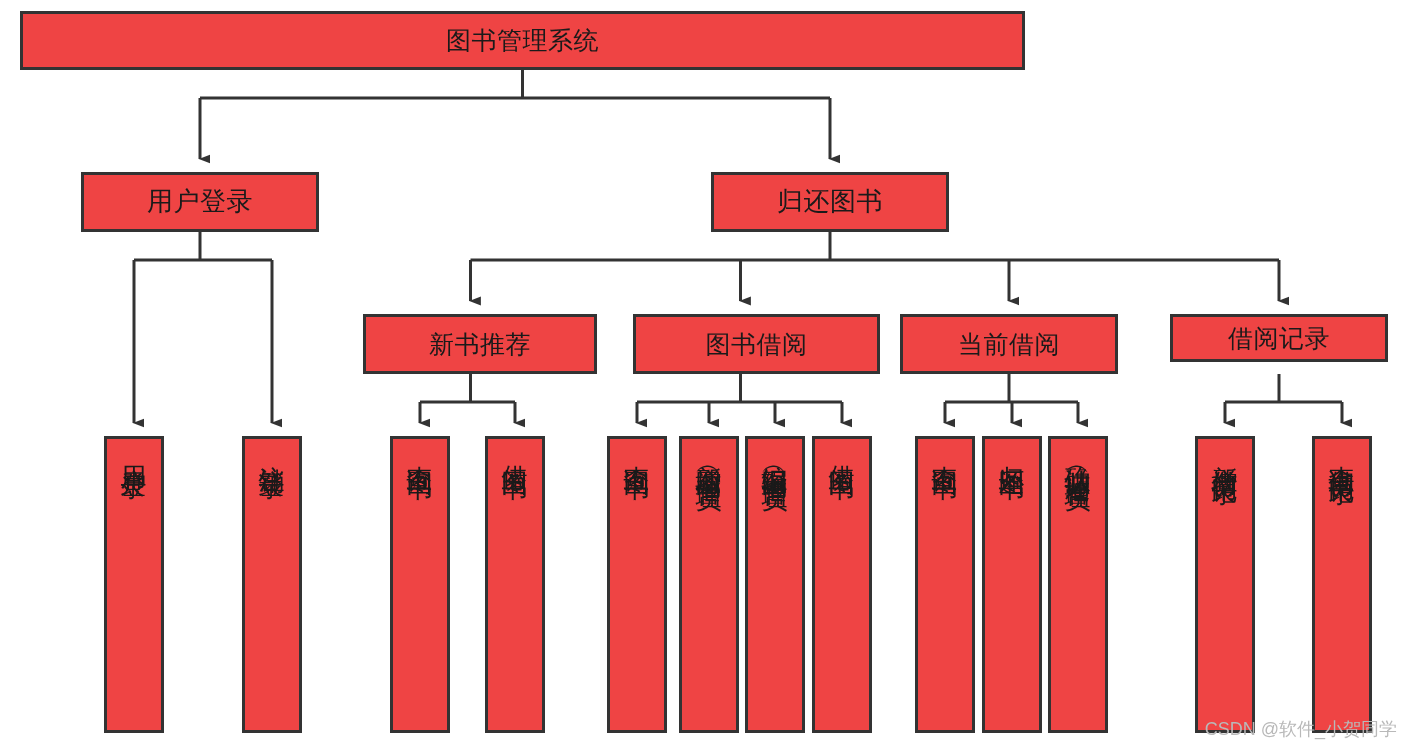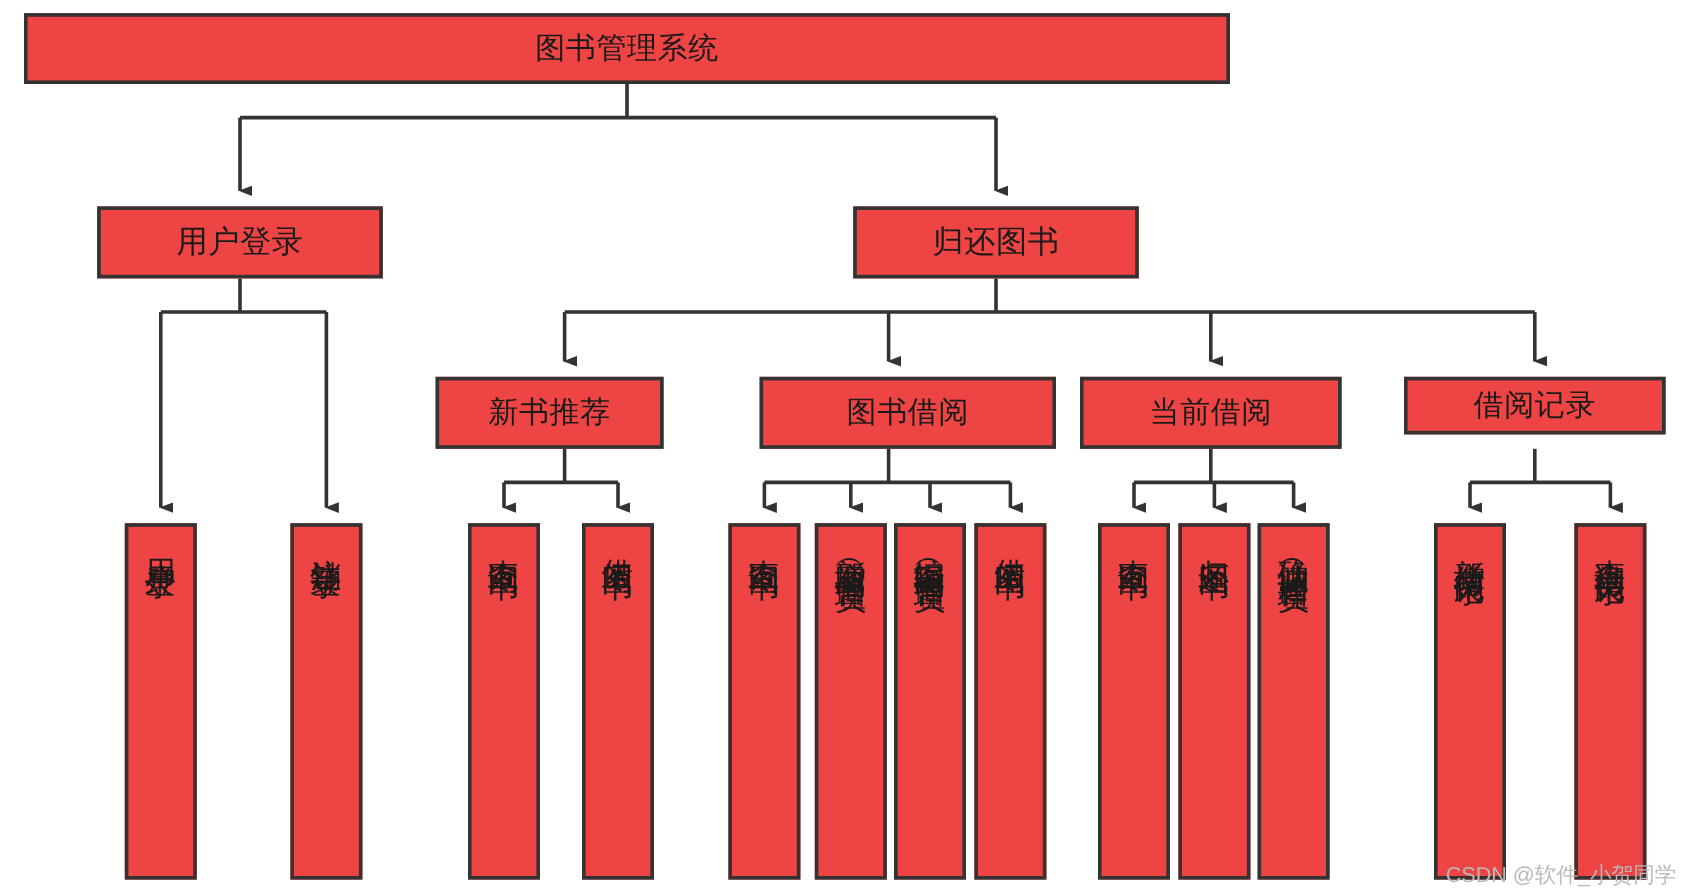--- a/index.html
+++ b/index.html
@@ -124,21 +124,21 @@
   <div id="nodes-container">
       <div class="node horizontal lvl0" style="left: 20px; top: 11px; width: 1005px; height: 59px;">
         <span class="node-label">图书管理系统</span>
       </div>
       <div class="node horizontal lvl1" style="left: 81px; top: 172px; width: 238px; height: 60px;">
         <span class="node-label">用户登录</span>
       </div>
       <div class="node horizontal lvl1" style="left: 711px; top: 172px; width: 238px; height: 60px;">
         <span class="node-label">归还图书</span>
       </div>
-      <div class="node horizontal lvl2" style="left: 363px; top: 314px; width: 190px; height: 60px;">
+      <div class="node horizontal lvl2" style="left: 363px; top: 314px; width: 234px; height: 60px;">
         <span class="node-label">新书推荐</span>
       </div>
       <div class="node horizontal lvl2" style="left: 633px; top: 314px; width: 247px; height: 60px;">
         <span class="node-label">图书借阅</span>
       </div>
       <div class="node horizontal lvl2" style="left: 900px; top: 314px; width: 218px; height: 60px;">
         <span class="node-label">当前借阅</span>
       </div>
       <div class="node horizontal lvl2" style="left: 1170px; top: 314px; width: 218px; height: 48px;">
         <span class="node-label">借阅记录</span>

